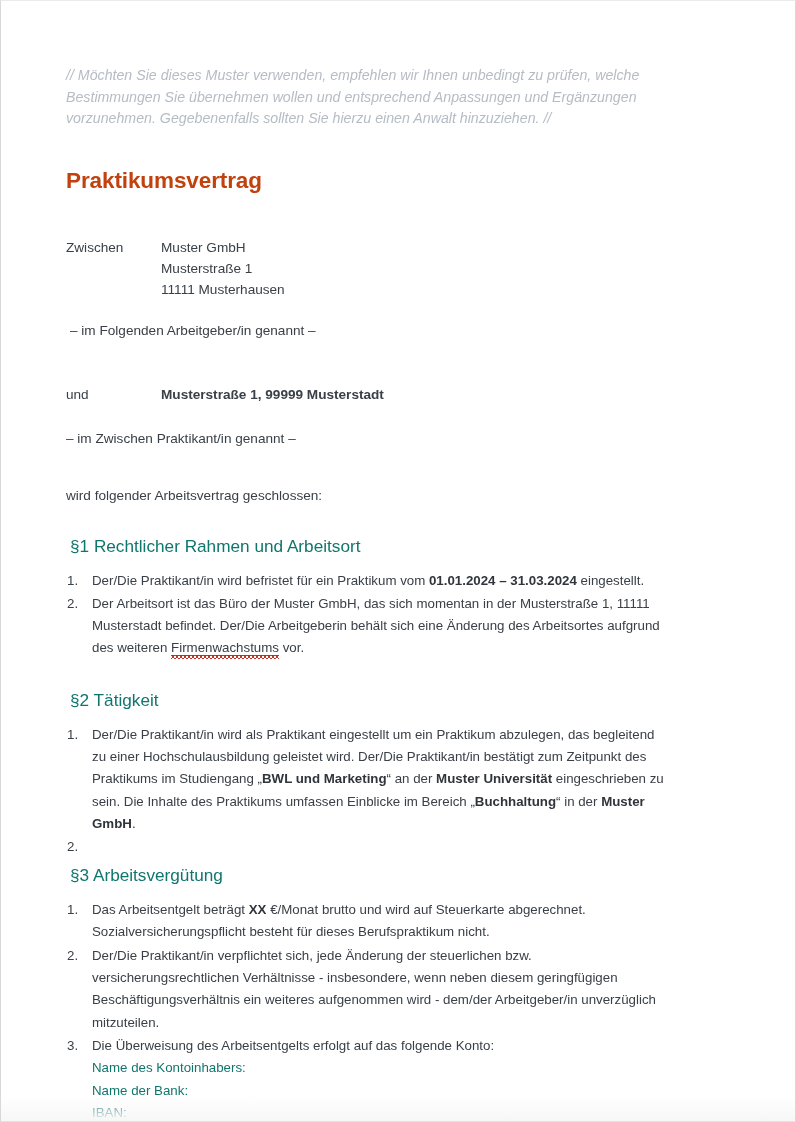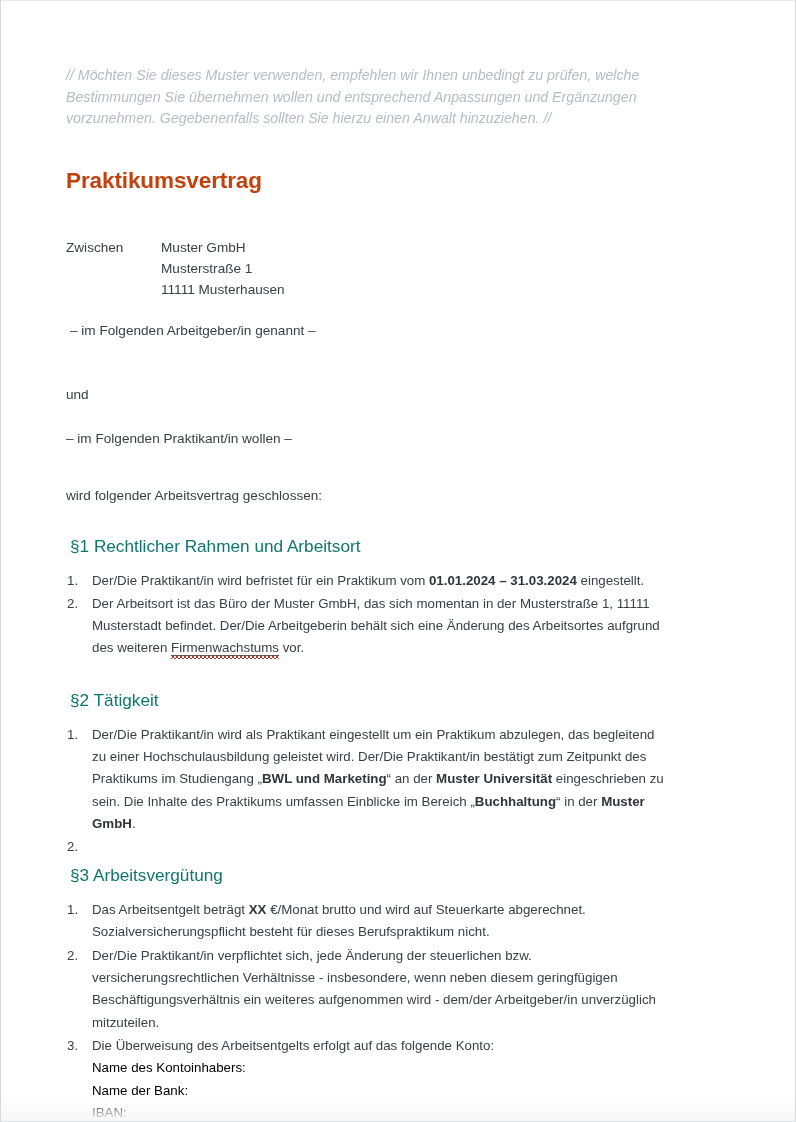--- a/index.html
+++ b/index.html
@@ -124,21 +124,21 @@
     font-size: 13.3px;
   }
   ol.clause-list b { font-weight: bold; color: #2f353b; }
 
   .sub-lines {
     margin-top: 0;
   }
   .sub-lines div {
     font-size: 13.3px;
     line-height: 22.3px;
-    color: #000000;
+    color: #0f766e;
   }
 
   
   .spell {
     position: relative;
     border-bottom: 1px solid #0f766e;
     padding-bottom: 0px;
   }
   .spell::after {
     content: "";
@@ -171,24 +171,25 @@
         <div>Musterstraße 1</div>
         <div>11111 Musterhausen</div>
       </div>
     </div>
 
     <div class="note-line indent">– im Folgenden Arbeitgeber/in genannt –</div>
 
     <div class="party">
       <div class="party-label">und</div>
       <div class="party-lines bold">
+        <div>Musterstraße 1, 99999 Musterstadt</div>
       </div>
     </div>
 
-    <div class="note-line">– im Folgenden Praktikant/in wollen –</div>
+    <div class="note-line">– im Zwischen Praktikant/in genannt –</div>
 
     <div class="lead-line">wird folgender Arbeitsvertrag geschlossen:</div>
 
     <div id="sections-root">
         <div class="section-heading">§1 Rechtlicher Rahmen und Arbeitsort</div>
         <ol class="clause-list">
           <li><span class="num">1.</span><span><span>Der/Die Praktikant/in wird befristet für ein Praktikum vom </span><b>01.01.2024 – 31.03.2024</b><span> eingestellt.</span></span></li>
           <li><span class="num">2.</span><span><span>Der Arbeitsort ist das Büro der Muster GmbH, das sich momentan in der Musterstraße 1, 11111 Musterstadt befindet. Der/Die Arbeitgeberin behält sich eine Änderung des Arbeitsortes aufgrund des weiteren </span><span class="spell">Firmenwachstums</span><span> vor.</span></span></li>
         </ol>
         <div class="section-heading">§2 Tätigkeit</div>

